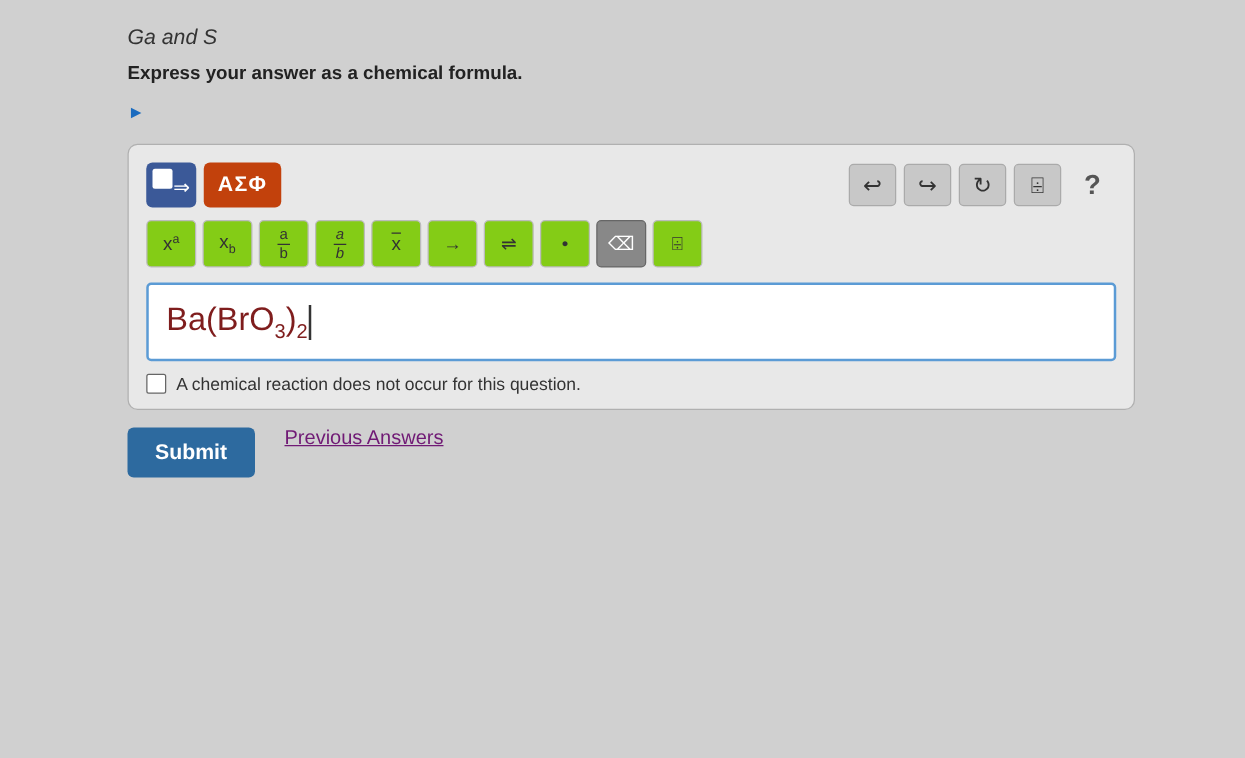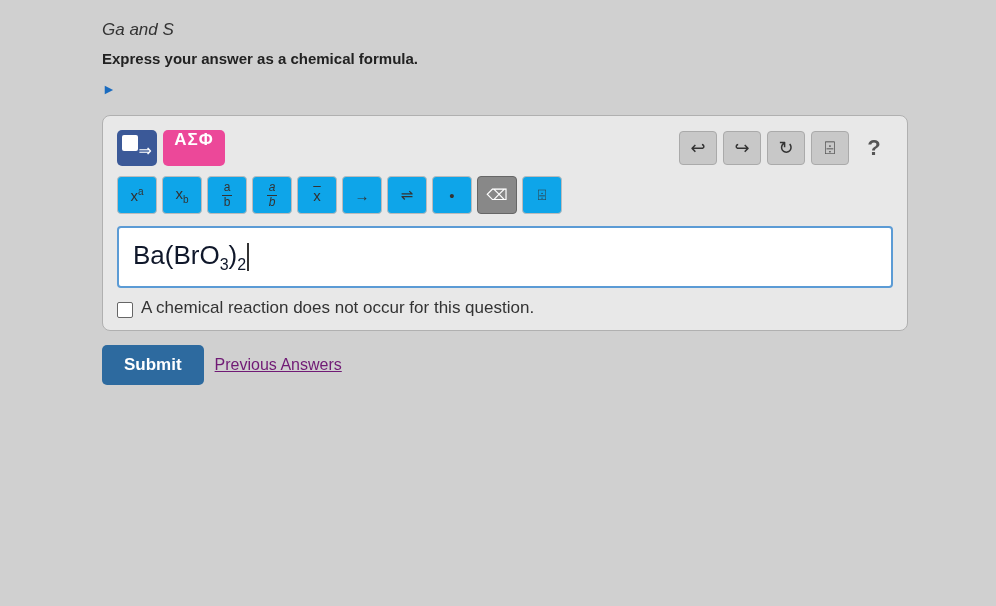--- a/index.html
+++ b/index.html
@@ -83,29 +83,29 @@
     .btn-icon-square .arrow-sq {
       position: absolute;
       bottom: 6px;
       right: 5px;
       color: white;
       font-size: 16px;
     }
     .btn-asf {
       width: 62px;
       height: 36px;
-      background-color: #ec4899;
+      background-color: #c2410c;
       color: white;
       border: none;
       border-radius: 5px;
       font-size: 17px;
       font-weight: bold;
       cursor: pointer;
       display: flex;
-      align-items: flex-start;
+      align-items: center;
       justify-content: center;
       letter-spacing: 1px;
     }
     .toolbar-spacer {
       flex: 1;
     }
     .btn-toolbar {
       width: 38px;
       height: 34px;
       background-color: #c8c8c8;
@@ -128,21 +128,21 @@
     }
     .toolbar-bottom {
       display: flex;
       align-items: center;
       gap: 5px;
       margin-bottom: 12px;
     }
     .btn-math {
       min-width: 40px;
       height: 38px;
-      background-color: #0ea5e9;
+      background-color: #84cc16;
       border: 1px solid #bbb;
       border-radius: 4px;
       cursor: pointer;
       display: flex;
       align-items: center;
       justify-content: center;
       font-size: 15px;
       color: #333;
       padding: 0 6px;
     }
@@ -160,54 +160,54 @@
       border-radius: 4px;
       padding: 12px 14px;
       font-size: 26px;
       min-height: 62px;
       display: flex;
       align-items: center;
       margin-bottom: 10px;
     }
     .formula-text {
       font-size: 26px;
-      color: #0f172a;
+      color: #7f1d1d;
     }
     .formula-text sub {
       font-size: 16px;
     }
     .cursor-blink {
       display: inline-block;
       width: 2px;
       height: 28px;
       background: #333;
       margin-left: 1px;
       vertical-align: middle;
     }
     .no-reaction-row {
       display: flex;
-      align-items: flex-end;
+      align-items: flex-start;
       gap: 8px;
-      font-size: 17px;
+      font-size: 14px;
       color: #333;
       margin-top: 6px;
     }
     .checkbox-sq {
       width: 16px;
       height: 16px;
       border: 1.5px solid #666;
       background: #fff;
       display: inline-block;
       border-radius: 2px;
       cursor: pointer;
     }
     .bottom-row {
       display: flex;
-      align-items: center;
-      gap: 11px;
+      align-items: flex-start;
+      gap: 24px;
       margin-top: 14px;
     }
     .btn-submit {
       background-color: #2d6a9f;
       color: #fff;
       border: none;
       border-radius: 5px;
       padding: 10px 22px;
       font-size: 17px;
       font-weight: bold;

